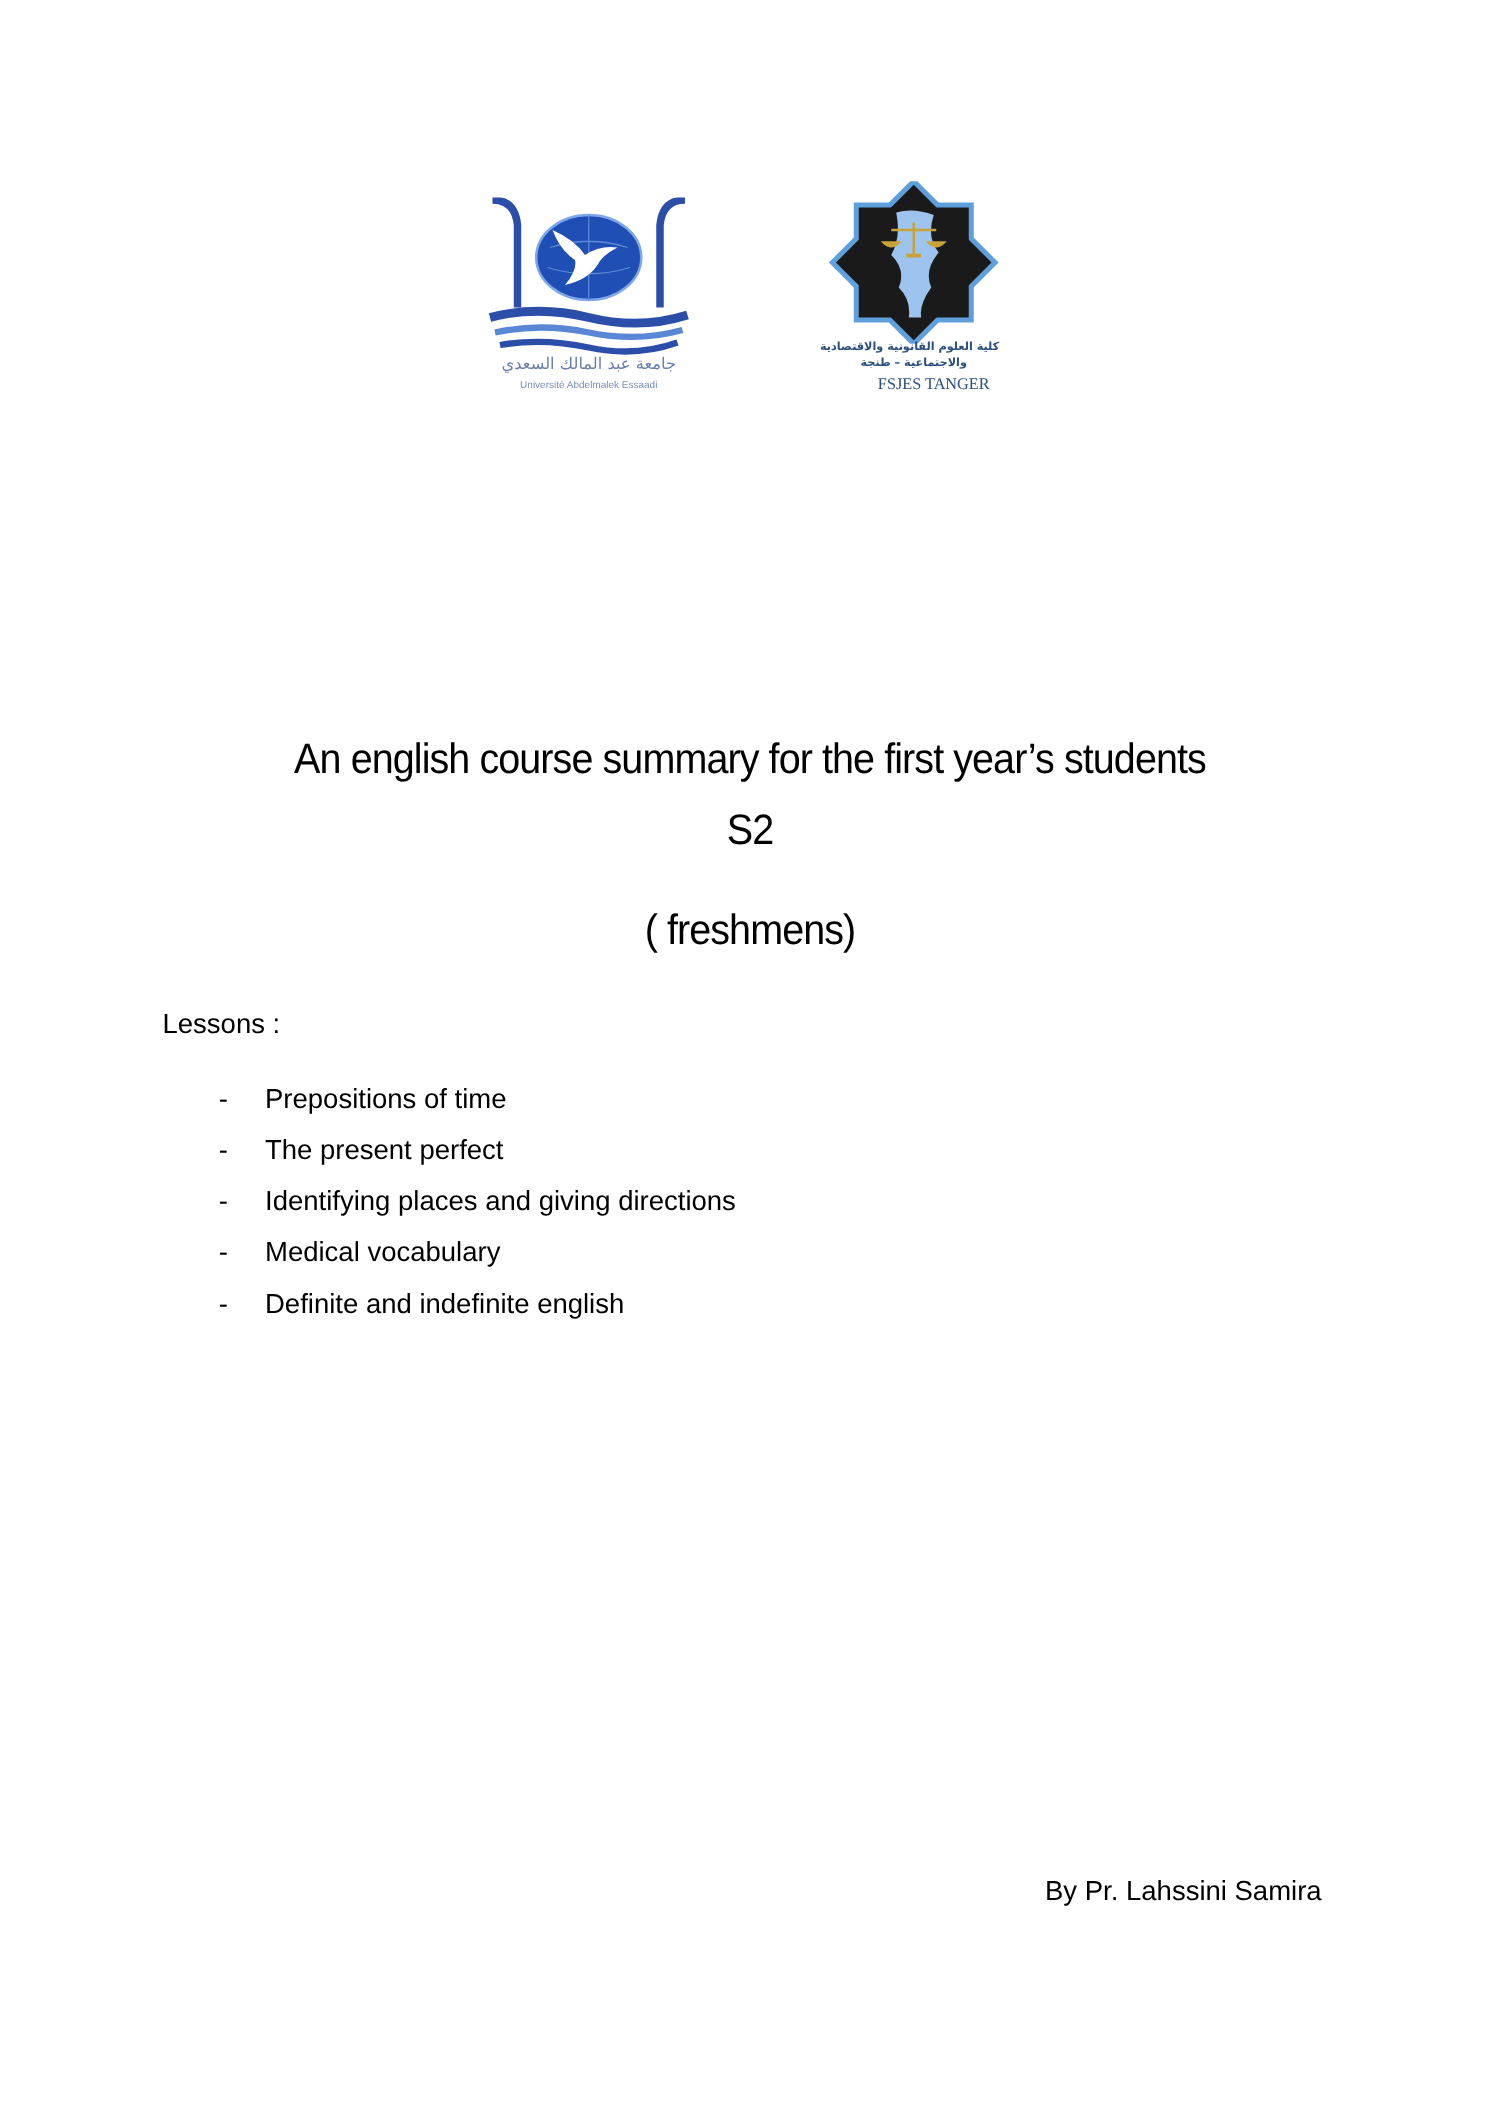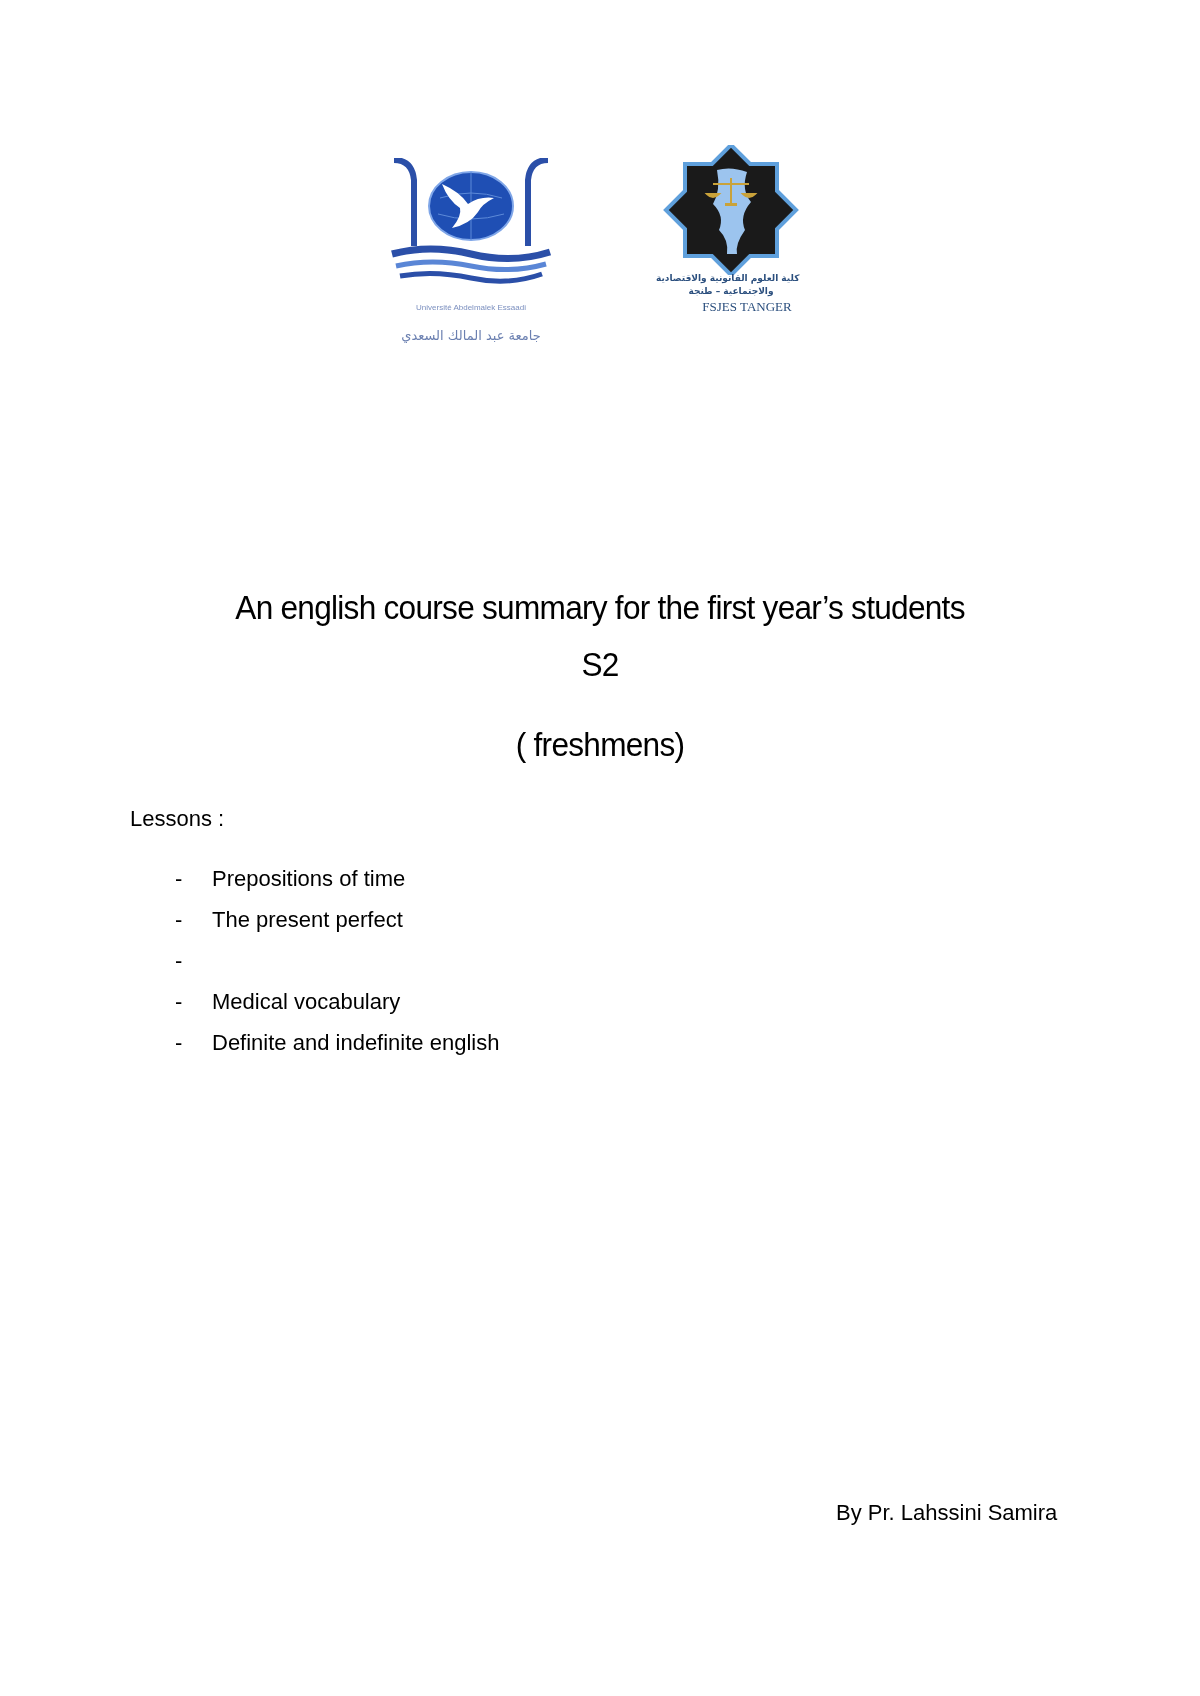--- a/index.html
+++ b/index.html
@@ -31,21 +31,21 @@
     <ellipse cx="81" cy="48" rx="42" ry="34" fill="#1f4fb4"></ellipse>
     <ellipse cx="81" cy="48" rx="42" ry="34" fill="none" stroke="#7fa6e8" stroke-width="2"></ellipse>
     <path d="M50 40 Q81 30 112 40 M48 56 Q81 66 114 56 M81 14 L81 82" stroke="#5d8ad8" stroke-width="1" fill="none"></path>
 
     <path d="M52 26 Q70 34 78 46 Q90 38 104 40 Q92 46 88 54 Q80 66 62 70 Q72 58 70 50 Q58 42 52 26 Z" fill="#ffffff"></path>
 
     <path d="M2 96 Q40 86 81 96 T160 94" stroke="#2b4fa8" stroke-width="7" fill="none"></path>
     <path d="M6 108 Q42 100 81 108 T156 106" stroke="#5a86d6" stroke-width="5" fill="none"></path>
     <path d="M10 118 Q44 112 81 120 T152 116" stroke="#2b4fa8" stroke-width="5" fill="none"></path>
   </svg>
-  <div class="abs" style="left:0;top:126px;width:162px;text-align:center;font-size:13px;color:#6a7fb0;font-family:'DejaVu Sans',sans-serif;margin-top:44px;">جامعة عبد المالك السعدي</div>
+  <div class="abs" style="left:0;top:126px;width:162px;text-align:center;font-size:13px;color:#6a7fb0;font-family:'DejaVu Sans',sans-serif;">جامعة عبد المالك السعدي</div>
   <div class="abs" style="left:0;top:145px;width:162px;text-align:center;font-size:8px;color:#7b8fbf;">Université Abdelmalek Essaadi</div>
 </div>
 
 <div class="abs logo-fsjes">
   <svg width="150" height="130" viewBox="0 0 150 130">
     <g transform="translate(75,65)">
       <rect x="-48" y="-48" width="96" height="96" fill="#5fa0dc" transform="rotate(45)"></rect>
       <rect x="-48" y="-48" width="96" height="96" fill="#5fa0dc"></rect>
       <rect x="-44" y="-44" width="88" height="88" fill="#1a1a1a" transform="rotate(45)"></rect>
       <rect x="-44" y="-44" width="88" height="88" fill="#1a1a1a"></rect>
@@ -70,20 +70,21 @@
   <li class="lesson-item">
     <span class="lesson-dash">-</span>
     <span>Prepositions of time</span>
   </li>
   <li class="lesson-item">
     <span class="lesson-dash">-</span>
     <span>The present perfect</span>
   </li>
   <li class="lesson-item">
     <span class="lesson-dash">-</span>
+    <span>Identifying places and giving directions</span>
   </li>
   <li class="lesson-item">
     <span class="lesson-dash">-</span>
     <span>Medical vocabulary</span>
   </li>
   <li class="lesson-item">
     <span class="lesson-dash">-</span>
     <span>Definite and indefinite english</span>
   </li>
 </ul>

